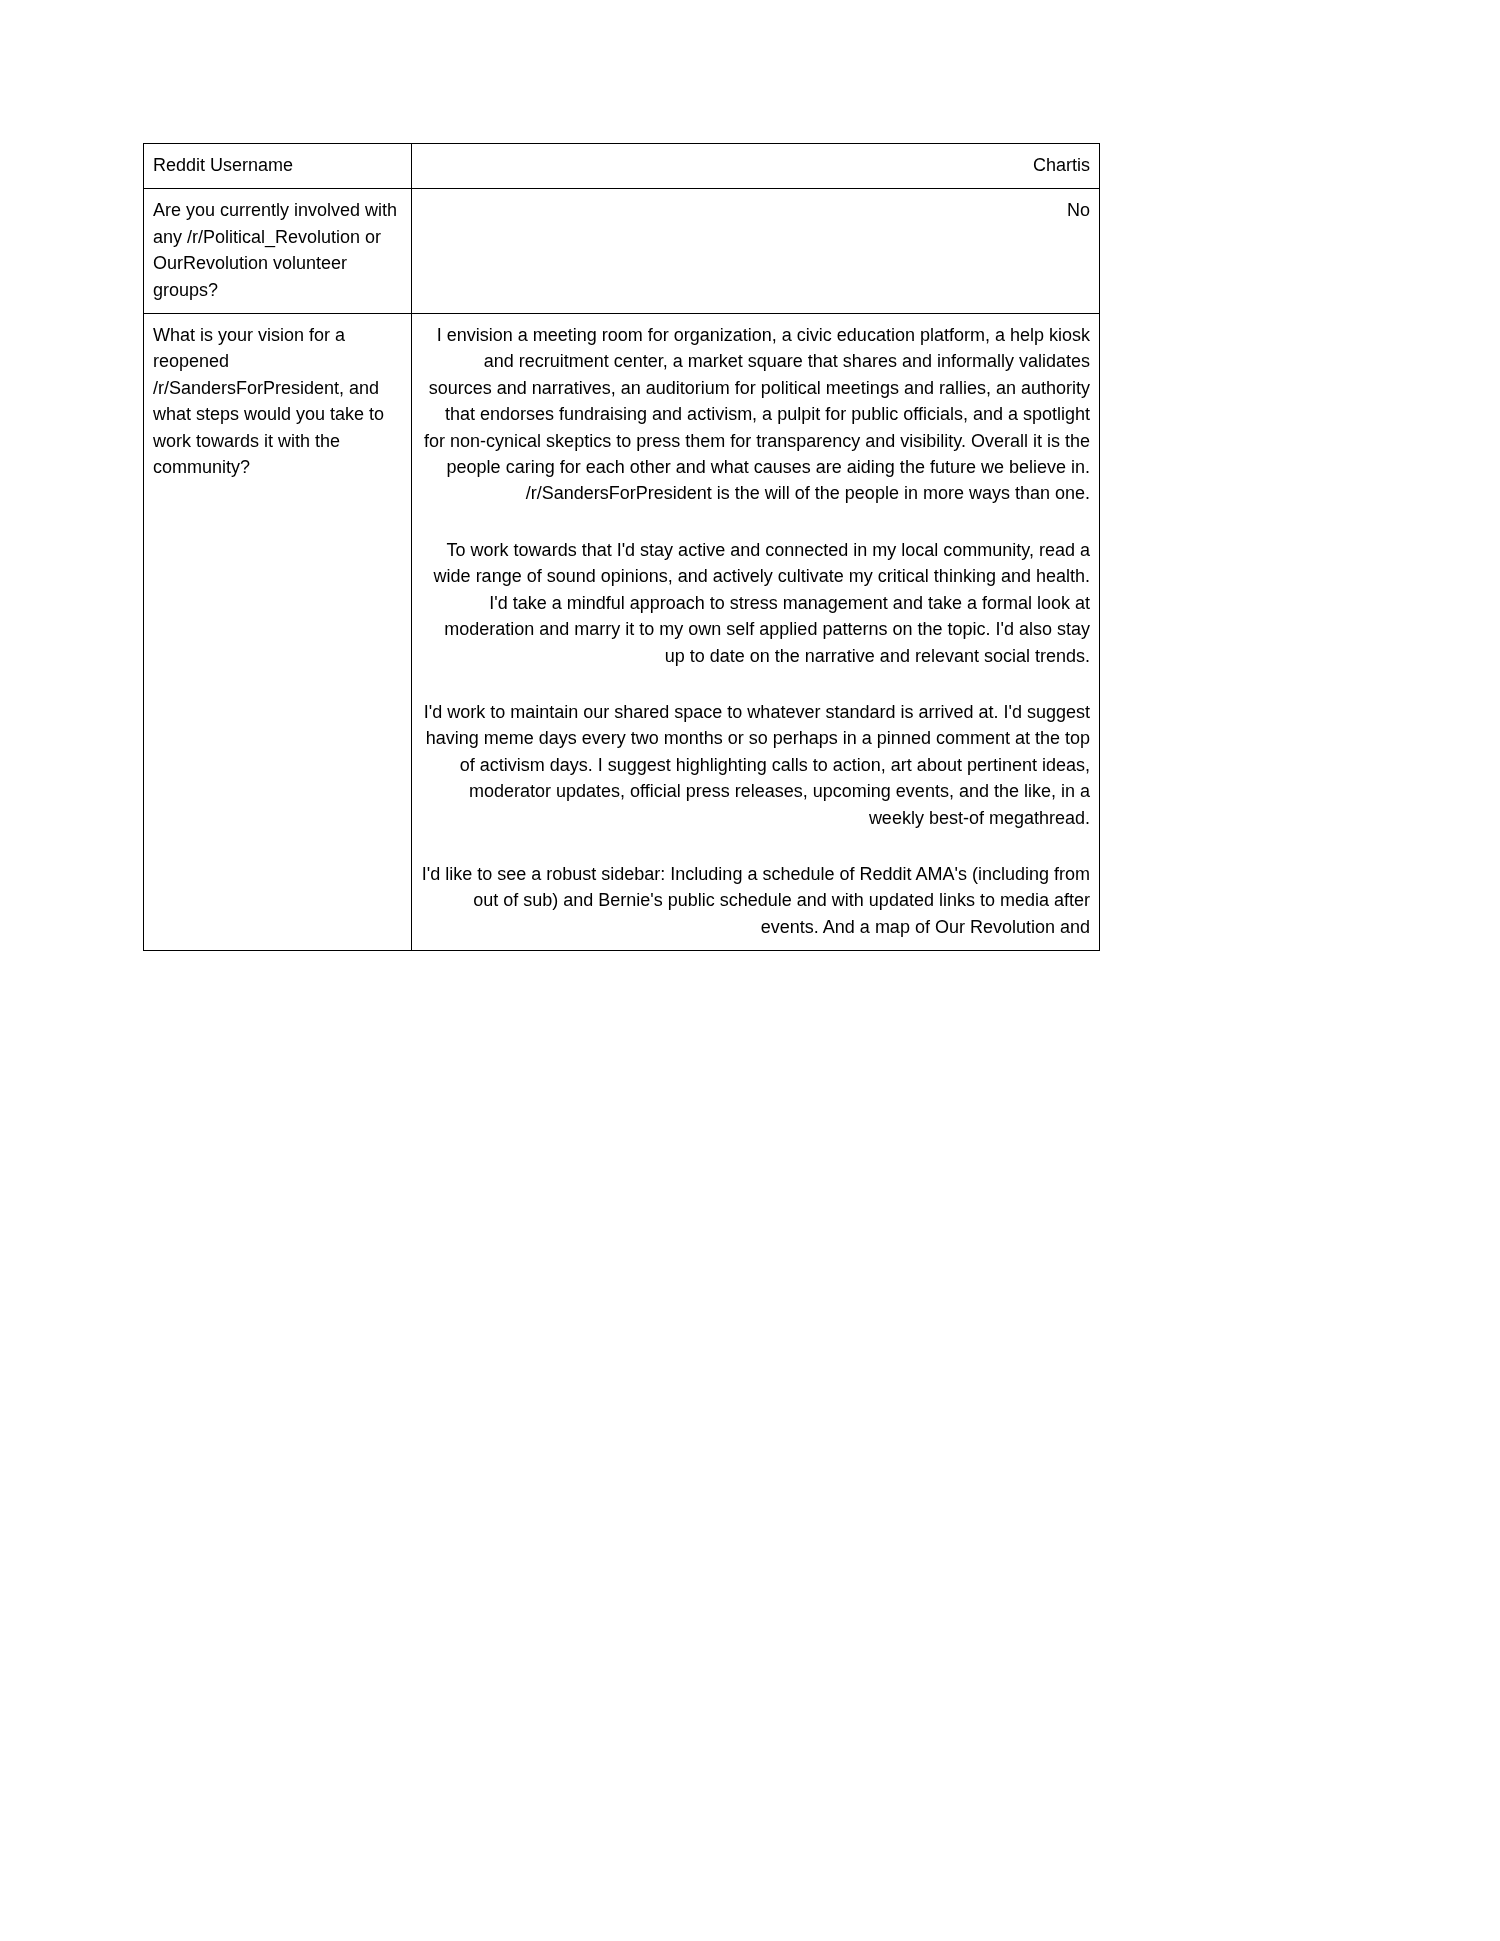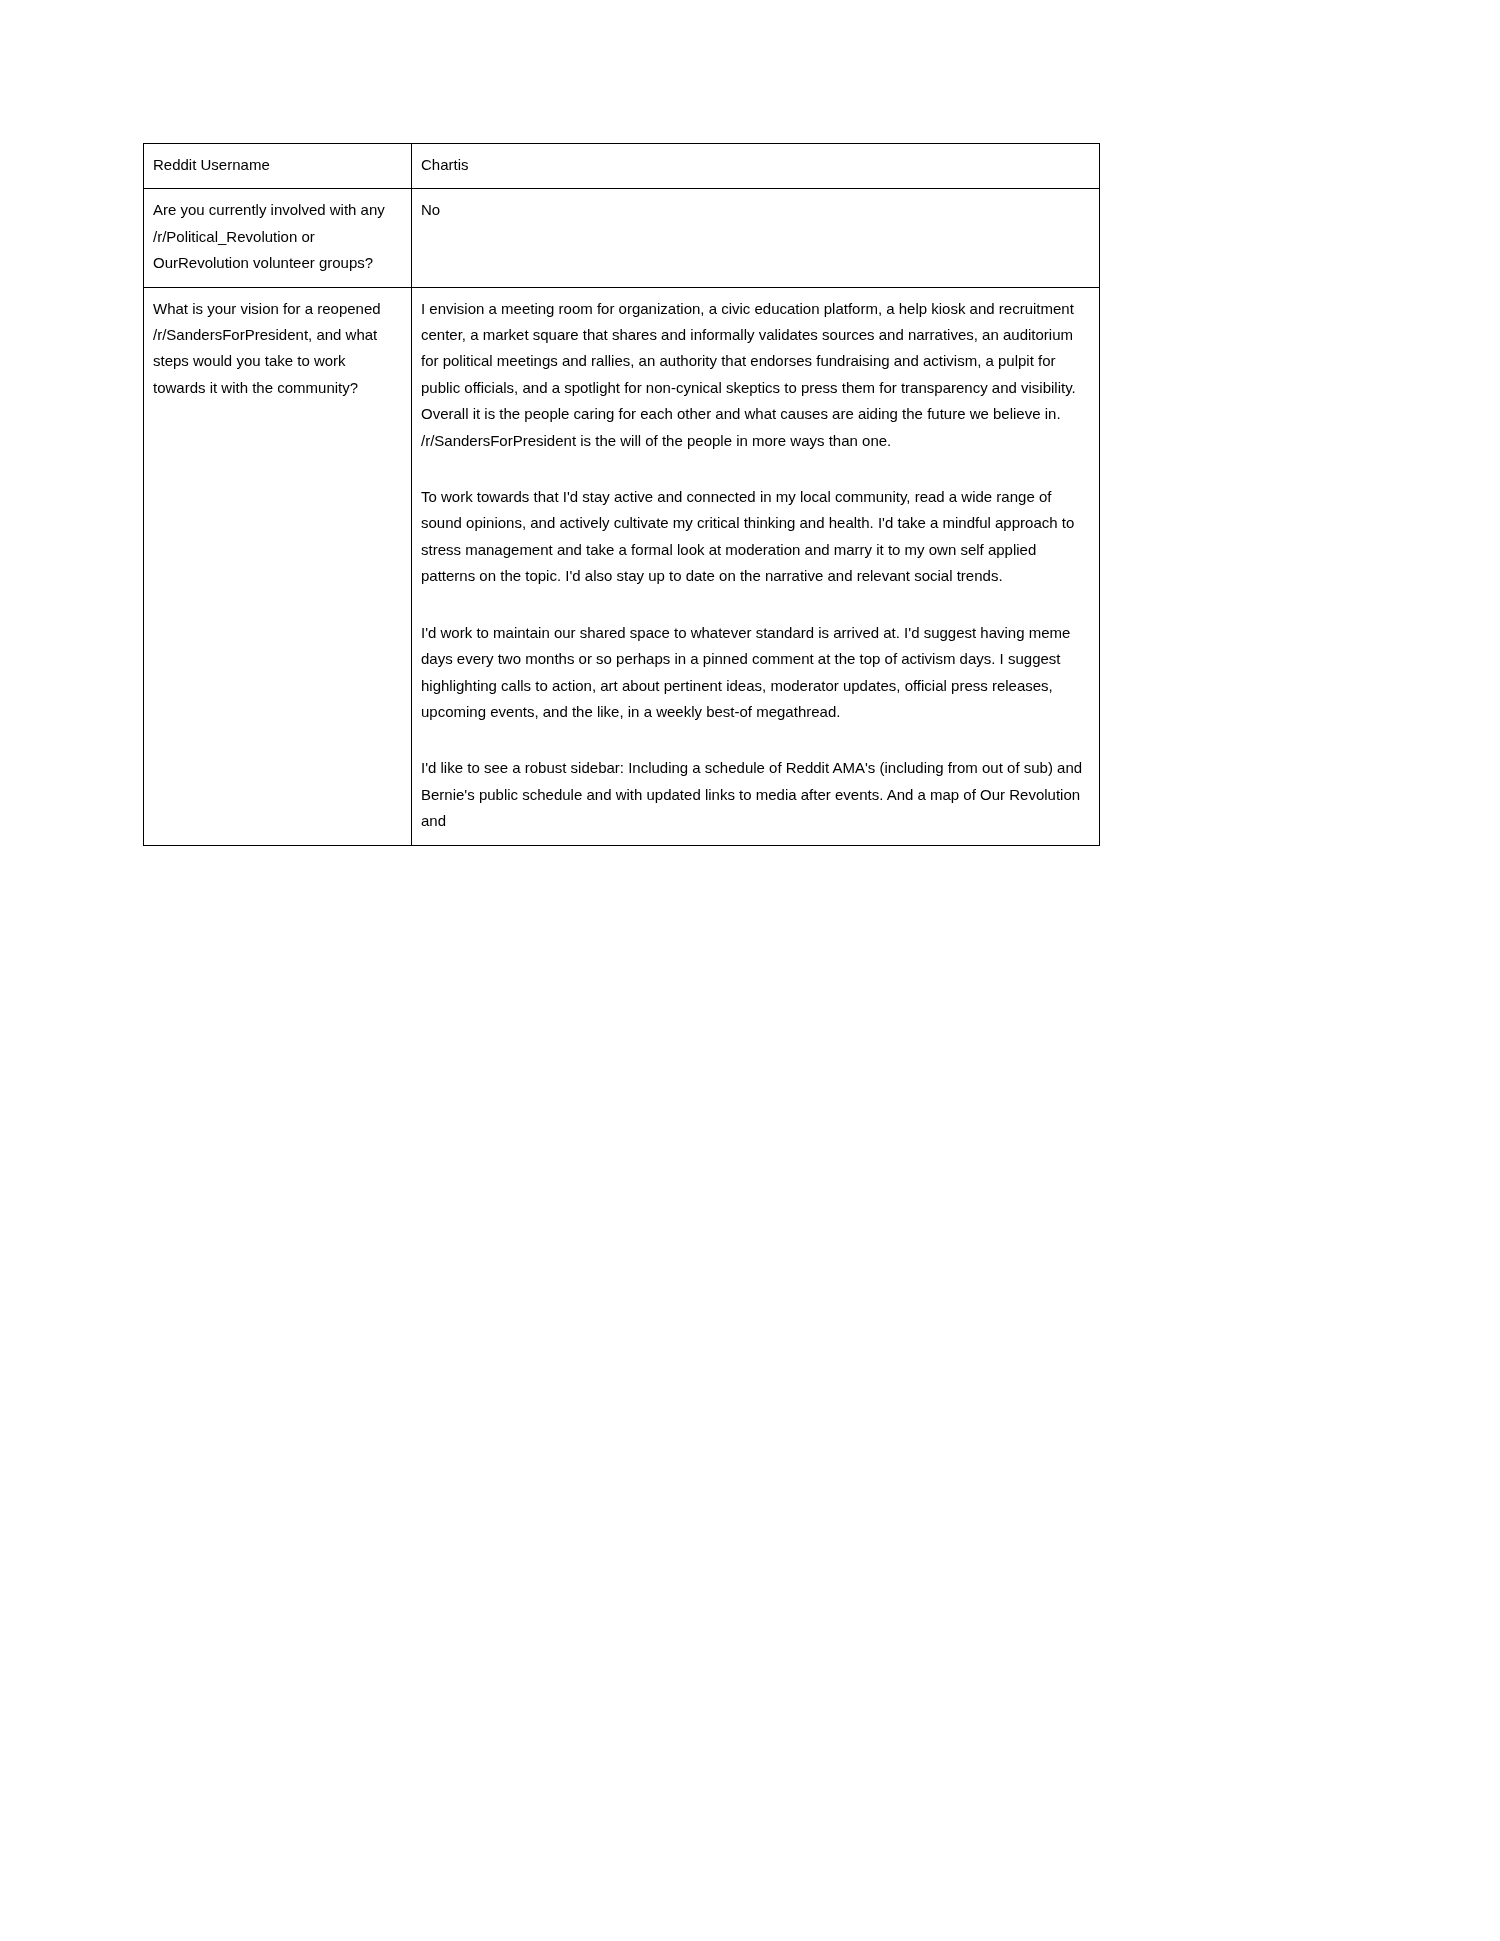--- a/index.html
+++ b/index.html
@@ -25,32 +25,33 @@
   table.form-table {
     width: 918px;
     border-collapse: collapse;
     table-layout: fixed;
     border: 1px solid #000000;
   }
   table.form-table td {
     border: 1px solid #000000;
     vertical-align: top;
     padding: 8px 9px 10px 9px;
-    font-size: 15px;
+    font-size: 18px;
     line-height: 26.4px;
     font-family: "Liberation Sans", sans-serif;
     color: #000000;
     word-wrap: break-word;
     overflow-wrap: break-word;
   }
   td.q-cell {
     width: 249px;
   }
   td.a-cell {
     width: 669px;
+    text-align: right;
   }
   .answer-para {
     margin: 0;
   }
   .answer-para + .answer-para {
     margin-top: 30px;
   }
   .vision-cell {
     padding-bottom: 4px;
   }

